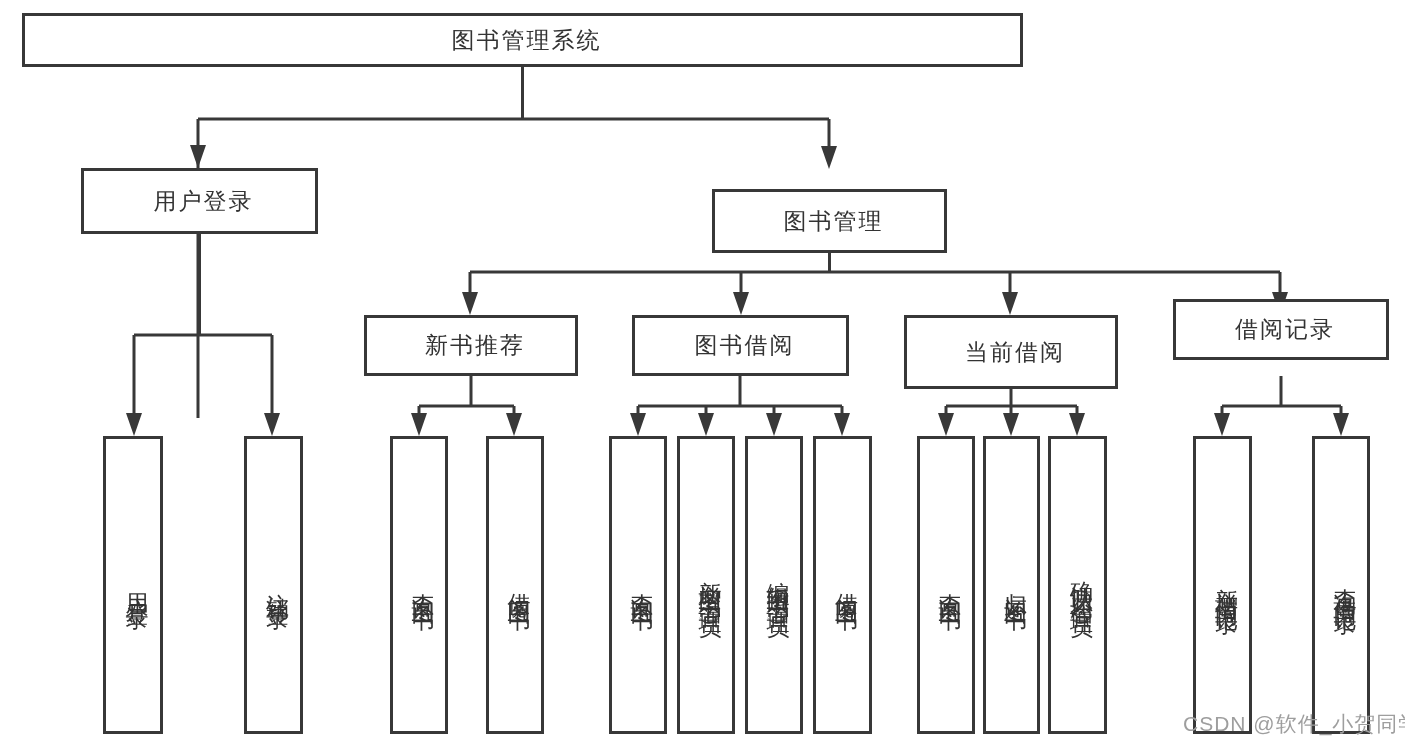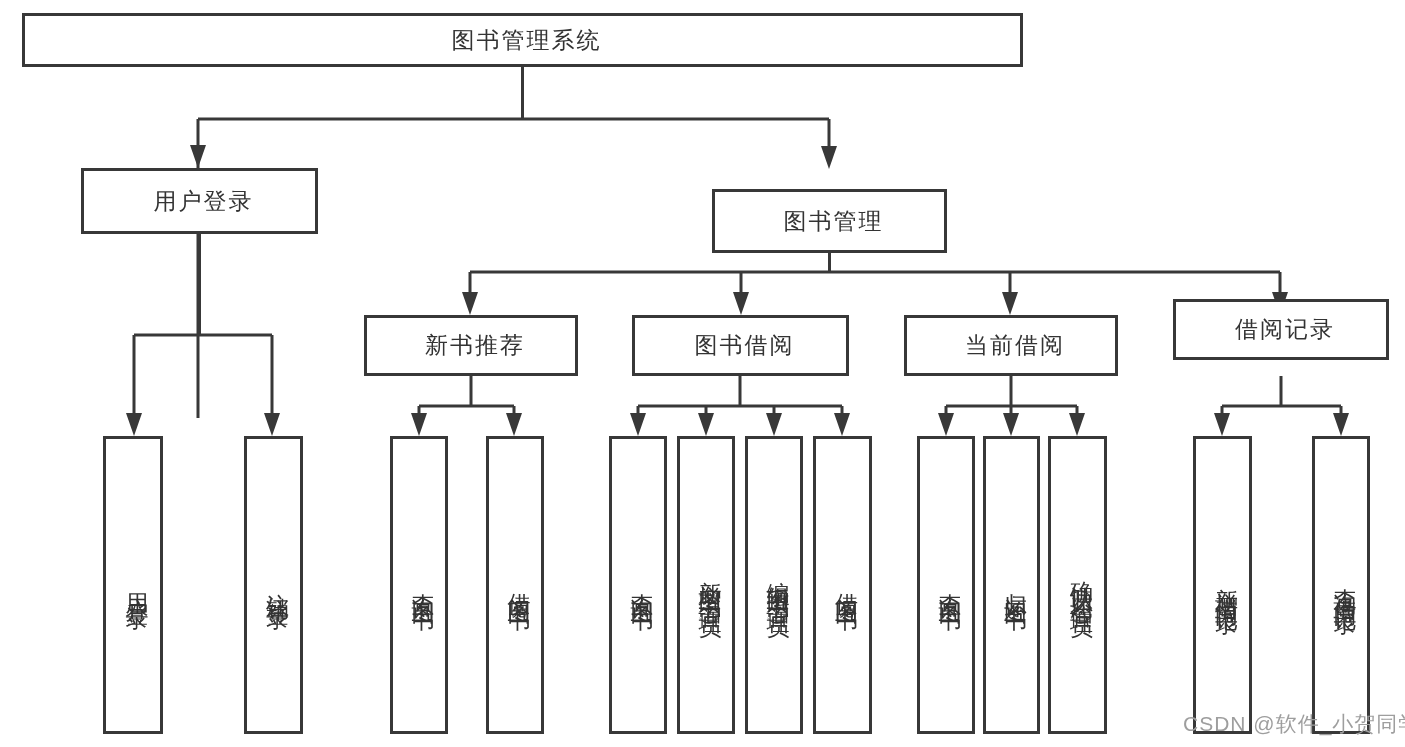--- a/index.html
+++ b/index.html
@@ -110,21 +110,21 @@
   <div class="node" style="left:712px; top:169px; width:235px; height:64px;margin-top:20px;">
     <span>图书管理</span>
   </div>
 
   <div class="node" style="left:364px; top:315px; width:214px; height:61px;">
     <span>新书推荐</span>
   </div>
   <div class="node" style="left:632px; top:315px; width:217px; height:61px;">
     <span>图书借阅</span>
   </div>
-  <div class="node" style="left:904px; top:315px; width:214px; height:61px;">
+  <div class="node" style="left:904px; top:315px; width:214px; height:74px;">
     <span>当前借阅</span>
   </div>
   <div class="node" style="left:1173px; top:299px; width:216px; height:61px;">
     <span>借阅记录</span>
   </div>
 
   <div class="node vnode" style="left:103px; top:436px; width:60px; height:298px;">
     <span>用户登录</span>
   </div>
   <div class="node vnode" style="left:244px; top:436px; width:59px; height:298px;">

